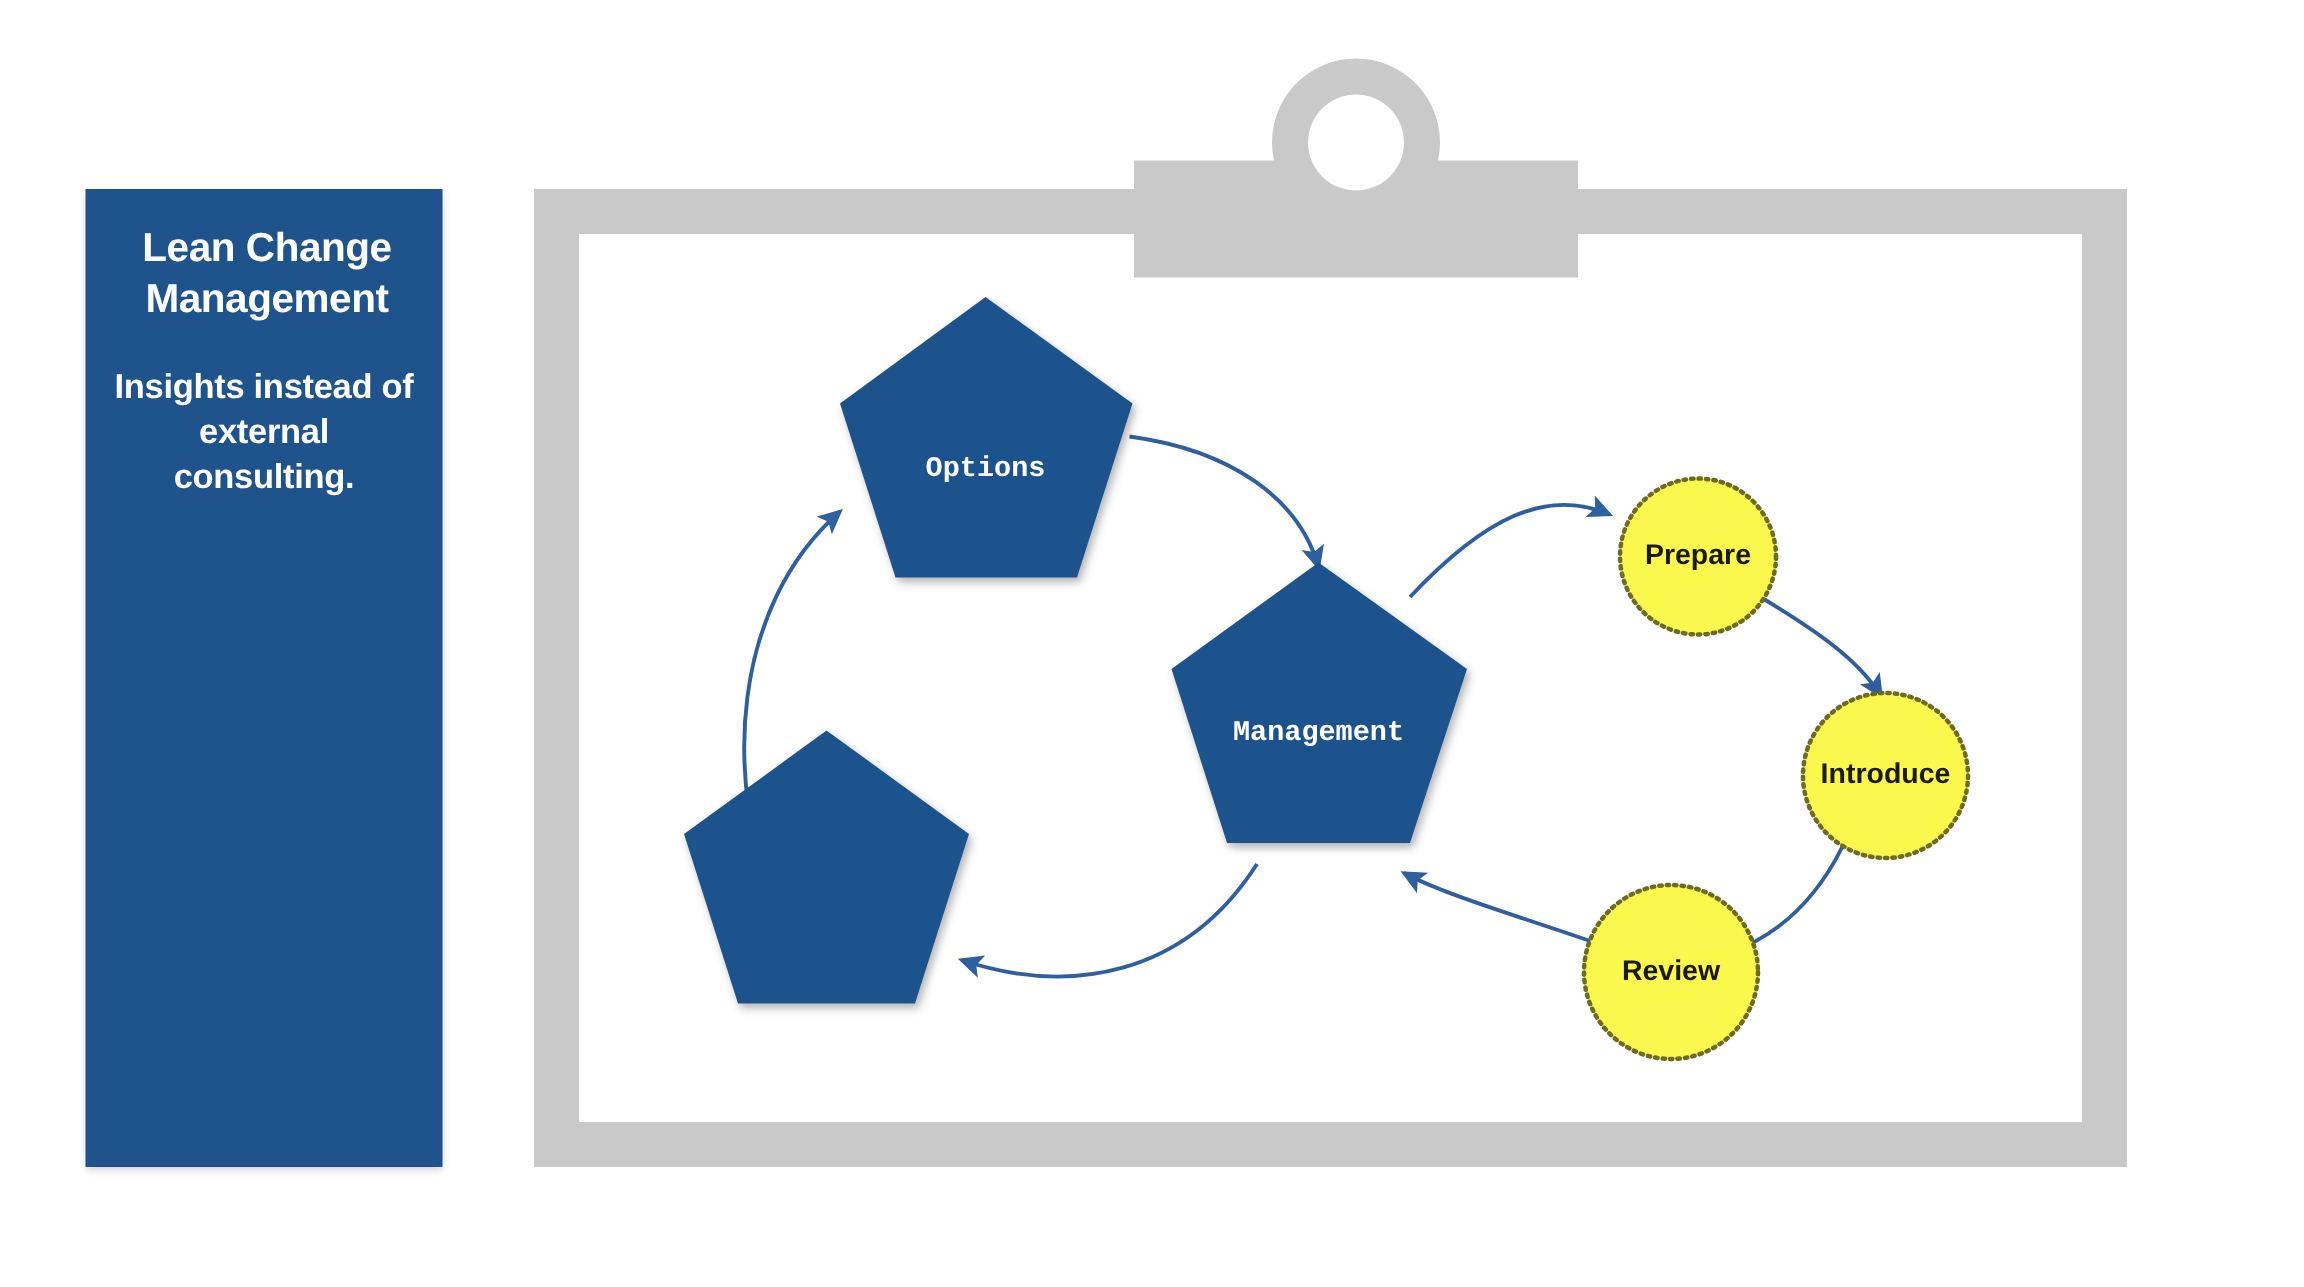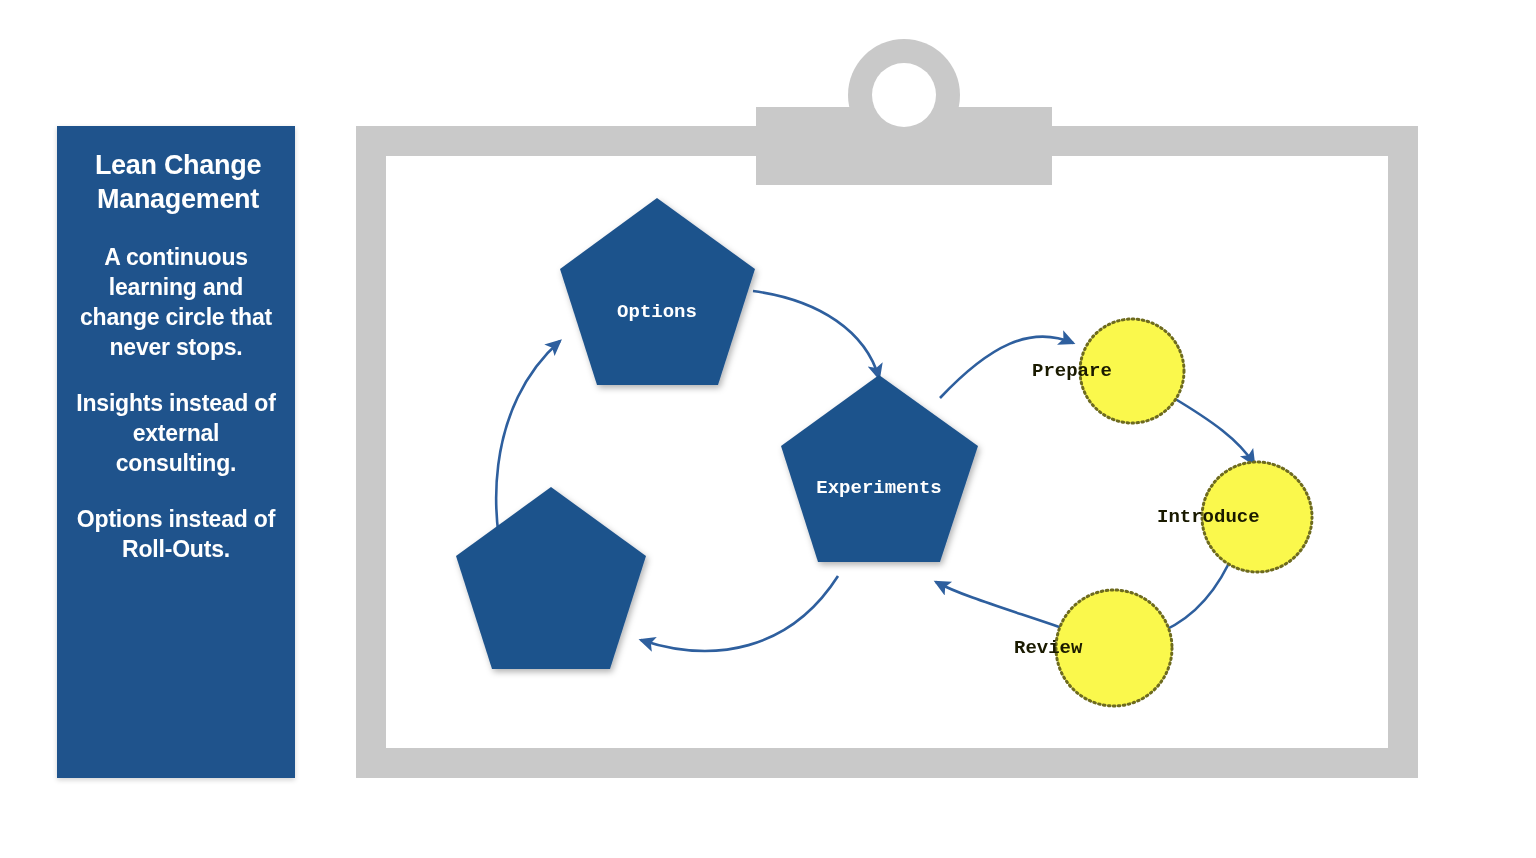--- a/index.html
+++ b/index.html
@@ -54,35 +54,33 @@
 
   
   .node-label{
     position:absolute;text-align:center;
     font-weight:bold;color:#ffffff;
     font-family:Liberation Mono, monospace;
     white-space:nowrap;
   }
   .pent-label{font-size:19px;line-height:26px;}
   .circ-label{
-    position:absolute;
-    font-family:Liberation Mono, monospace;font-weight:bold;
+    position:absolute;text-align:center;
+    font-family:Liberation Sans, sans-serif;font-weight:bold;
     color:#1a1a00;font-size:19px;white-space:nowrap;
   }
 </style>
 </head>
 <body>
 
 <div id="stage">
 
   <div id="sidebar">
     <div class="sb-title">Lean Change Management</div>
-    <div class="sb-para">A continuous learning and change circle that never stops.</div>
     <div class="sb-para">Insights instead of external consulting.</div>
-    <div class="sb-para">Options instead of Roll-Outs.</div>
   </div>
 
   <div id="clip-board">
     <div id="clip-frame"></div>
     <div id="clip-paper"></div>
     <div id="clip-ring"></div>
     <div id="clip-top"></div>
     <div id="clip-hole"></div>
   </div>
 
@@ -114,20 +112,20 @@
 
     <g>
       <circle cx="1132" cy="371" r="52" fill="#FAF84C" stroke="#6E6B1E" stroke-width="3" stroke-dasharray="1.6 3.4" stroke-linecap="round"></circle>
       <circle cx="1257" cy="517" r="55" fill="#FAF84C" stroke="#6E6B1E" stroke-width="3" stroke-dasharray="1.6 3.4" stroke-linecap="round"></circle>
       <circle cx="1114" cy="648" r="58" fill="#FAF84C" stroke="#6E6B1E" stroke-width="3" stroke-dasharray="1.6 3.4" stroke-linecap="round"></circle>
     </g>
   </svg>
 
   <div class="node-label pent-label" style="left:557px;top:299px;width:200px;">Options</div>
 
-  <div class="node-label pent-label" style="left:779px;top:475px;width:200px;">Experiments</div>
+  <div class="node-label pent-label" style="left:779px;top:475px;width:200px;">Management</div>
 
 
   <div class="circ-label" style="left:1032px;top:360px;width:200px;">Prepare</div>
   <div class="circ-label" style="left:1157px;top:506px;width:200px;">Introduce</div>
   <div class="circ-label" style="left:1014px;top:637px;width:200px;">Review</div>
 
 </div>
 
 </body></html>

